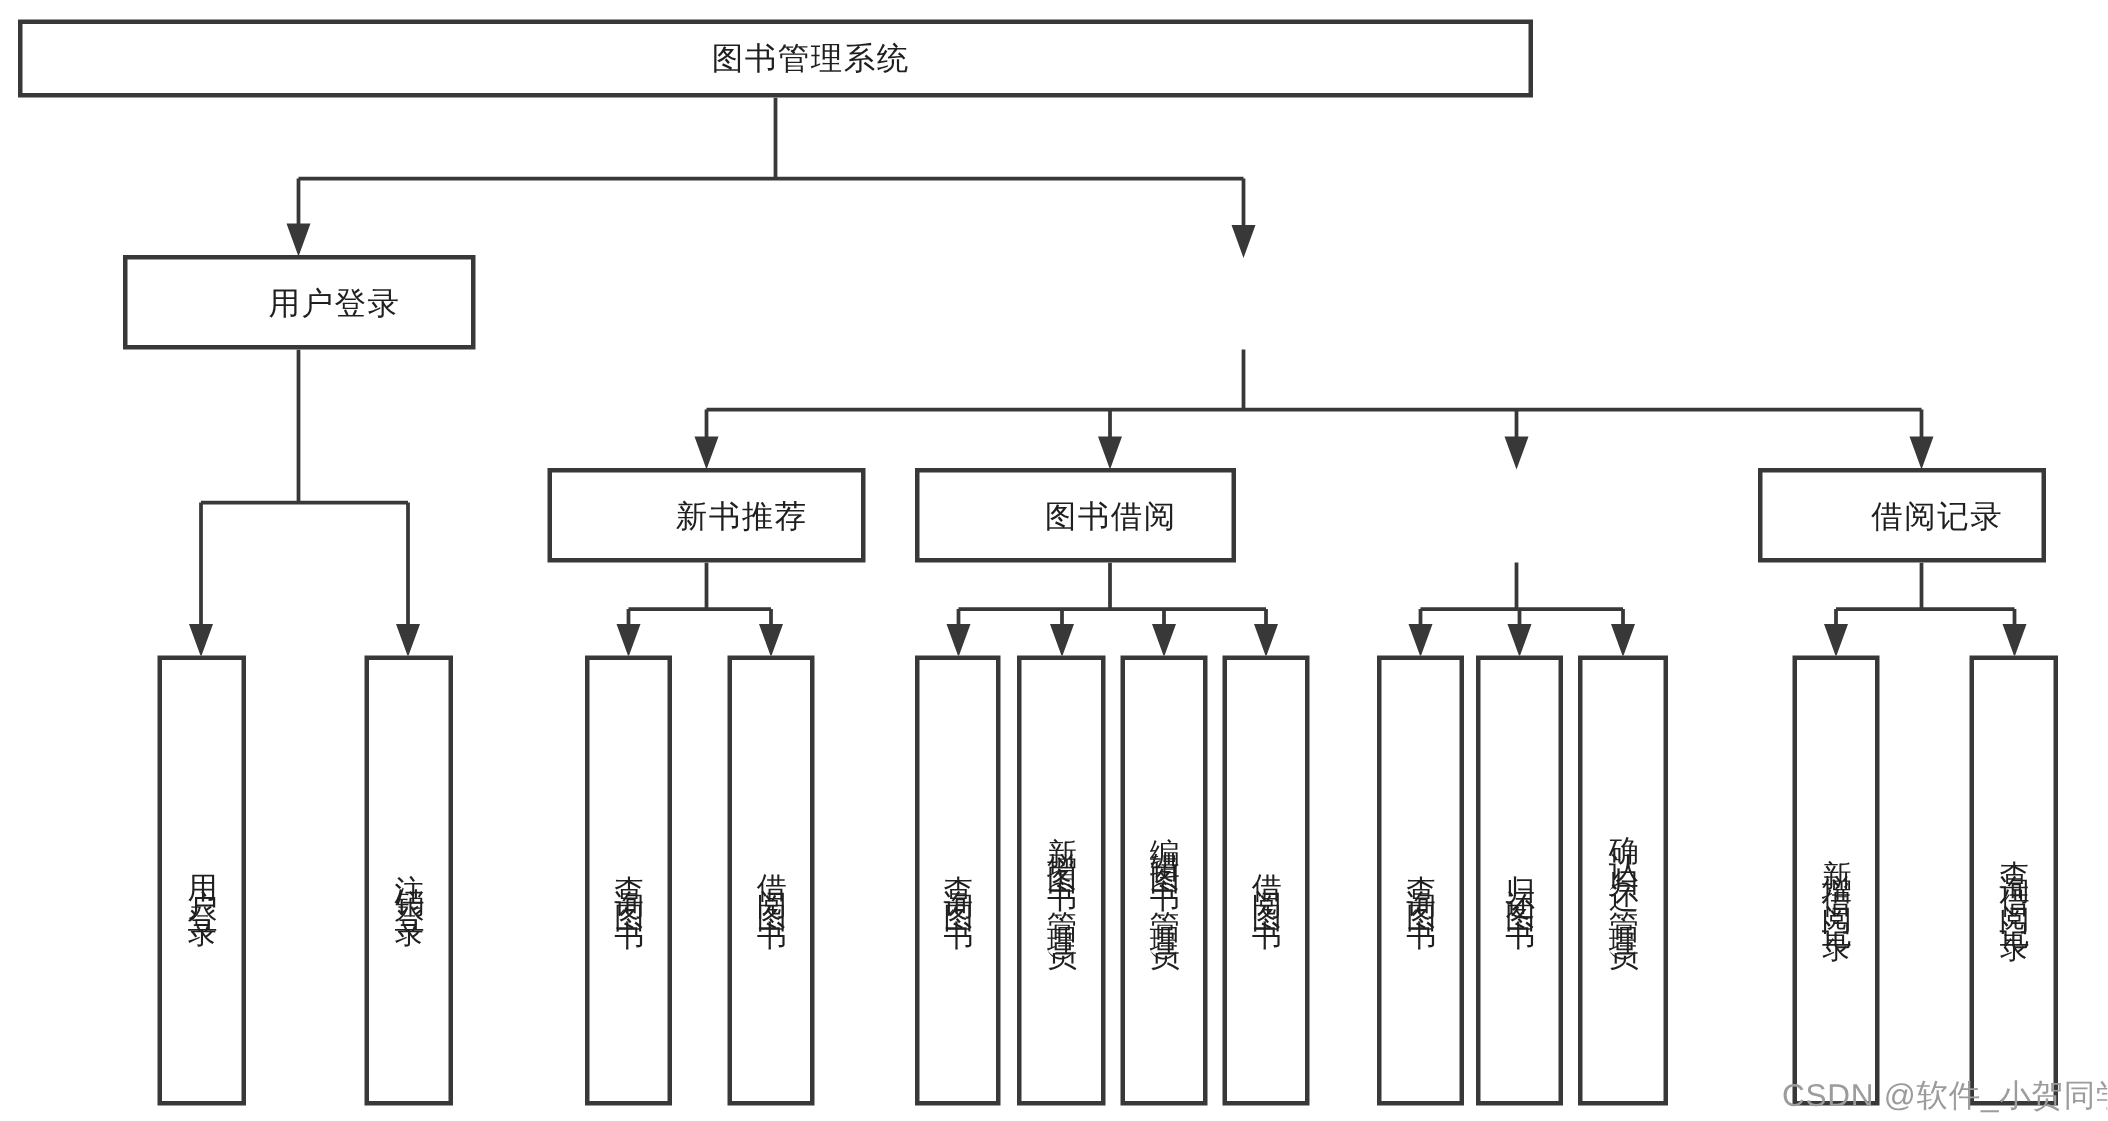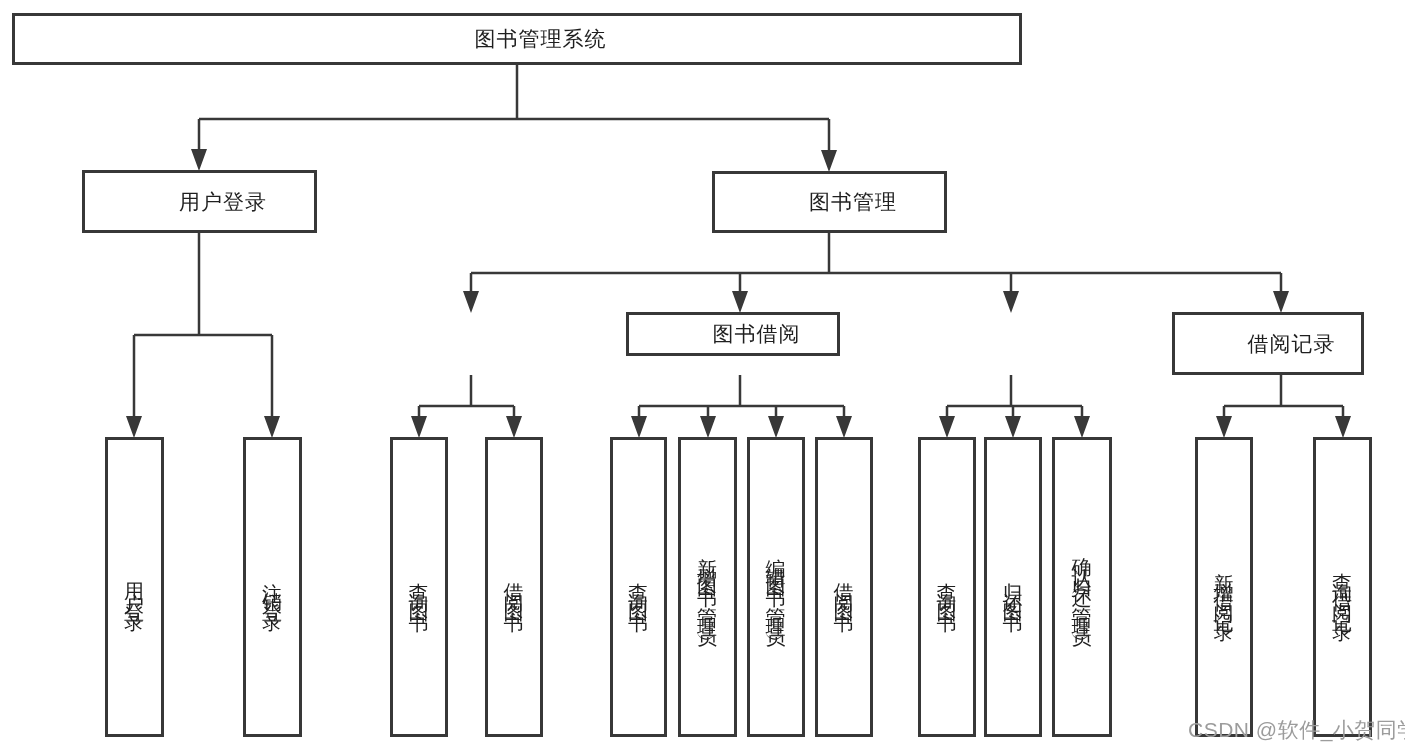--- a/index.html
+++ b/index.html
@@ -63,25 +63,25 @@
          M1335,416 L1351,416 L1343,438 Z"></path>
   </svg>
 
   <div class="hbox" style="left:12px;top:13px;width:1010px;height:52px">
     <span>图书管理系统</span>
   </div>
 
   <div class="hbox" style="left:82px;top:170px;width:235px;height:63px">
     <span>用户登录</span>
   </div>
-  <div class="hbox" style="left:712px;top:171px;width:235px;height:62px">
-    <span>图书管理</span>
+
+  <div class="hbox" style="left:365px;top:312px;width:212px;height:63px">
+    <span>新书推荐</span>
   </div>
-
-  <div class="hbox" style="left:626px;top:312px;width:214px;height:44px">
+  <div class="hbox" style="left:610px;top:312px;width:214px;height:63px">
     <span>图书借阅</span>
   </div>
   <div class="hbox" style="left:1172px;top:312px;width:192px;height:63px">
     <span>借阅记录</span>
   </div>
 
   <div class="vbox" style="left:105px;width:59px">
     <span>用户登录</span>
   </div>
   <div class="vbox" style="left:243px;width:59px">

